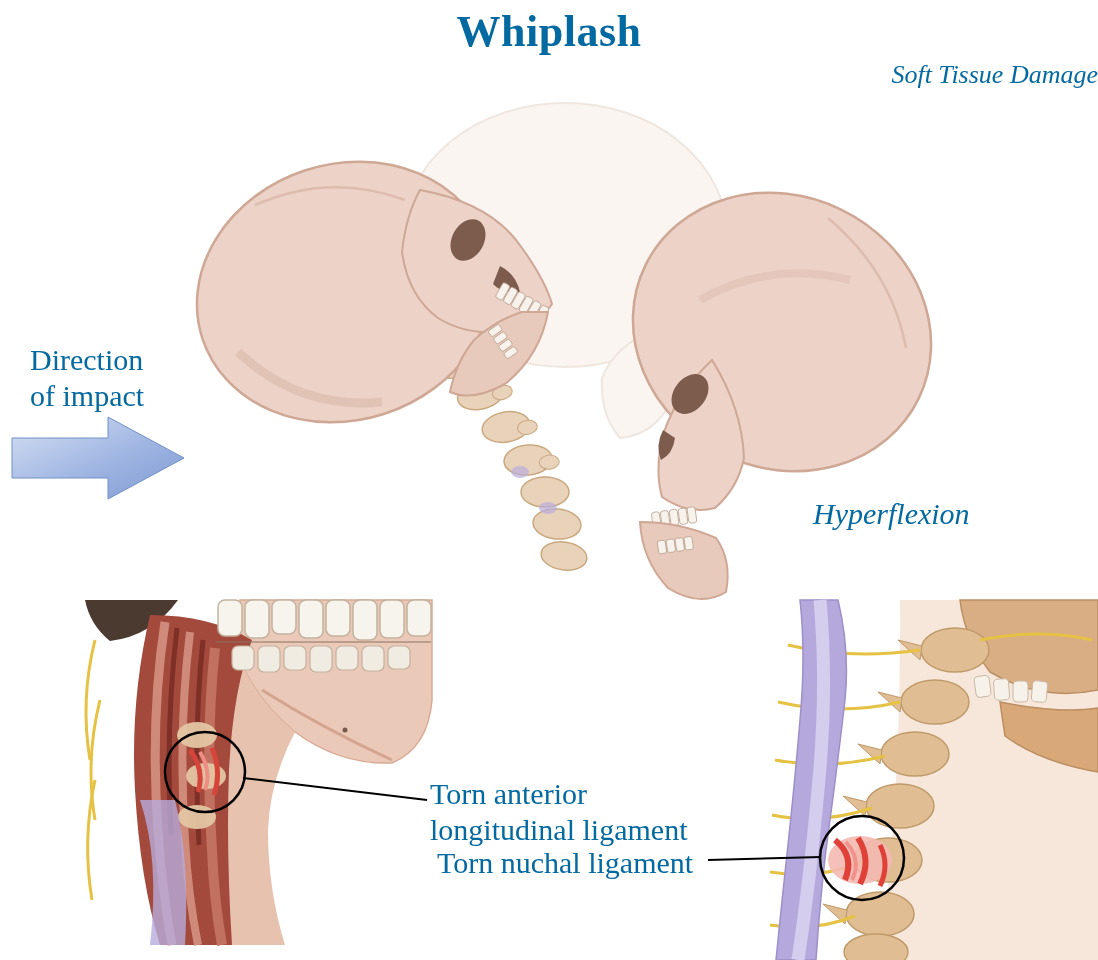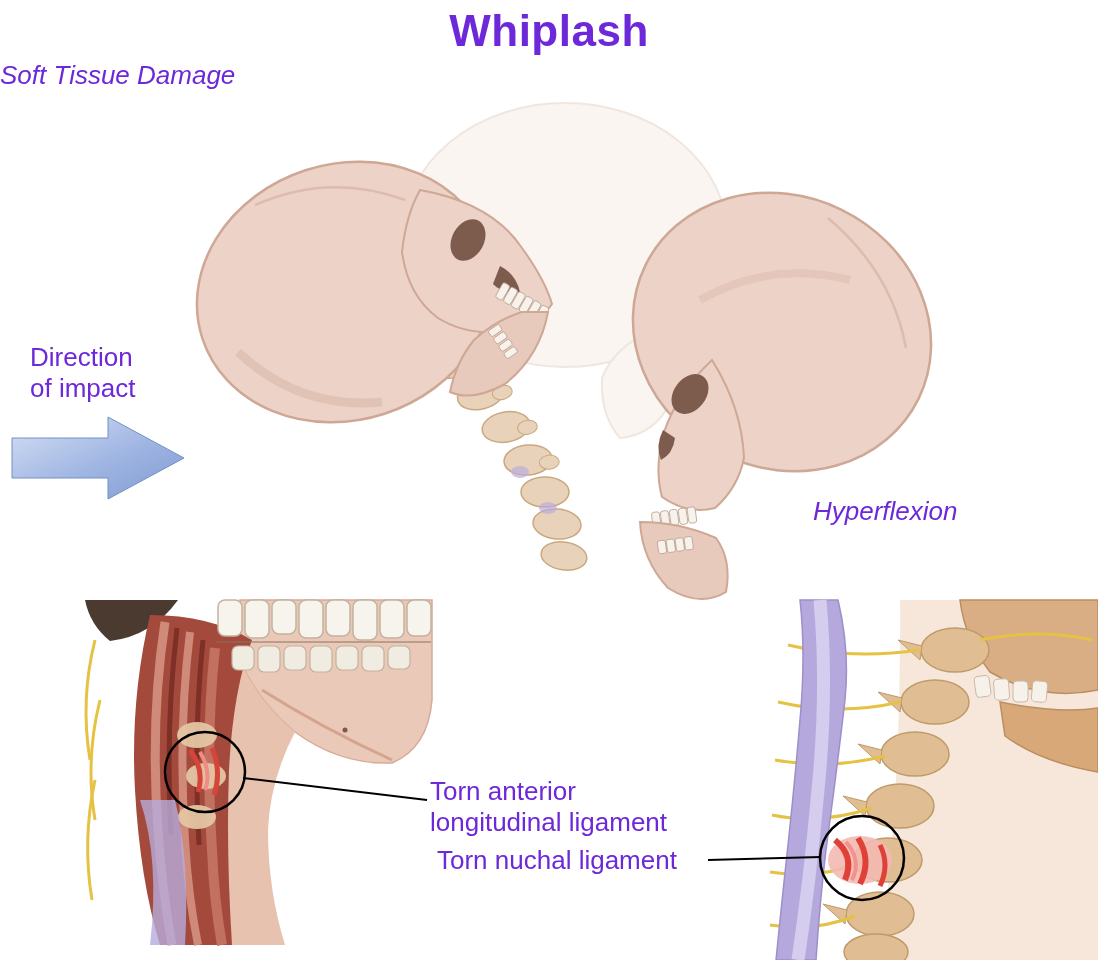--- a/index.html
+++ b/index.html
@@ -1,31 +1,31 @@
 <!DOCTYPE html>
 <html><head>
 <meta charset="utf-8">
 <style>
   * { margin:0; padding:0; box-sizing:border-box; }
   html,body { background:#ffffff; }
   .canvas {
     position:relative; width:1098px; height:960px;
     background:#ffffff; overflow:hidden;
-    font-family:Liberation Sans, sans-serif; color:#6d28d9;
+    font-family:Liberation Serif, serif; color:#0369a1;
   }
   .abs { position:absolute; }
   .title {
     top:6px; left:0; width:100%; text-align:center;
     font-size:44px; font-weight:bold; letter-spacing:0.5px;
   }
   .subtitle {
-    top:60px; left:0; width:100%; text-align:left;
+    top:60px; left:0; width:100%; text-align:right;
     font-size:26px; font-style:italic;
   }
-  .lbl { font-size:26px; line-height:1.2; white-space:pre-line; }
+  .lbl { font-size:30px; line-height:1.2; white-space:pre-line; }
   .italic { font-style:italic; }
   #direction-label { top:342px; left:30px; }
   #hyperextension-label { top:496px; left:195px; }
   #hyperflexion-label { top:496px; left:813px; }
   #torn-anterior-label { top:776px; left:430px; }
   #torn-nuchal-label { top:845px; left:437px; }
   svg.scene { position:absolute; top:0; left:0; }
 </style>
 </head>
 <body>

